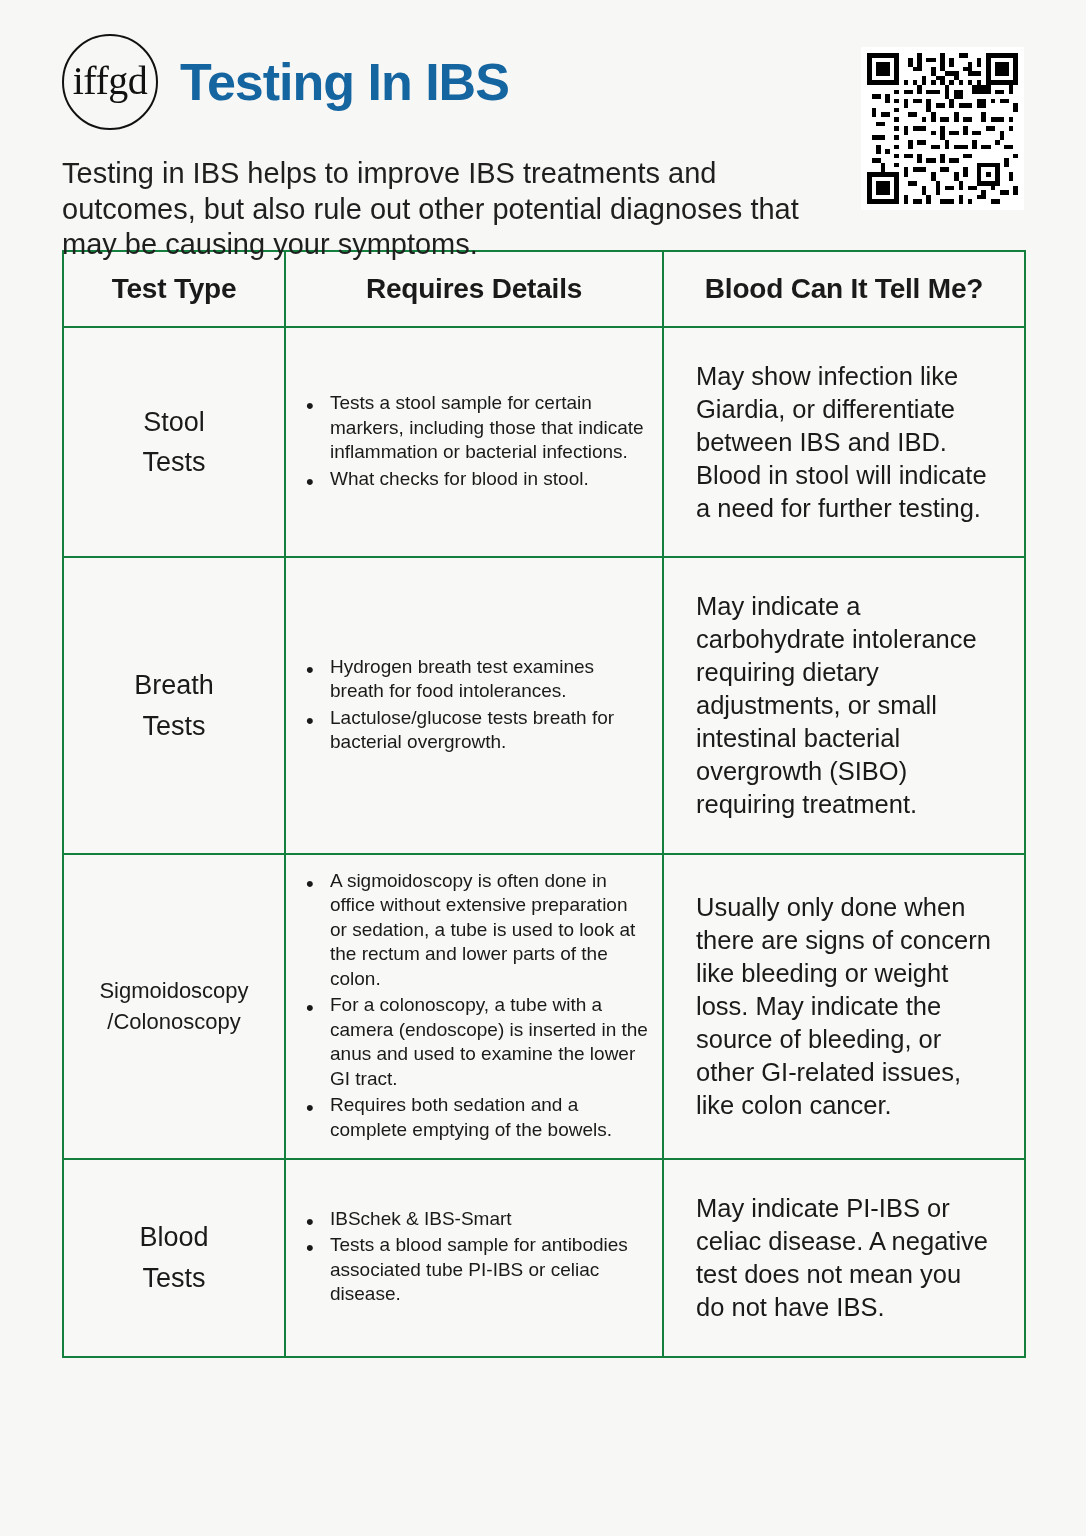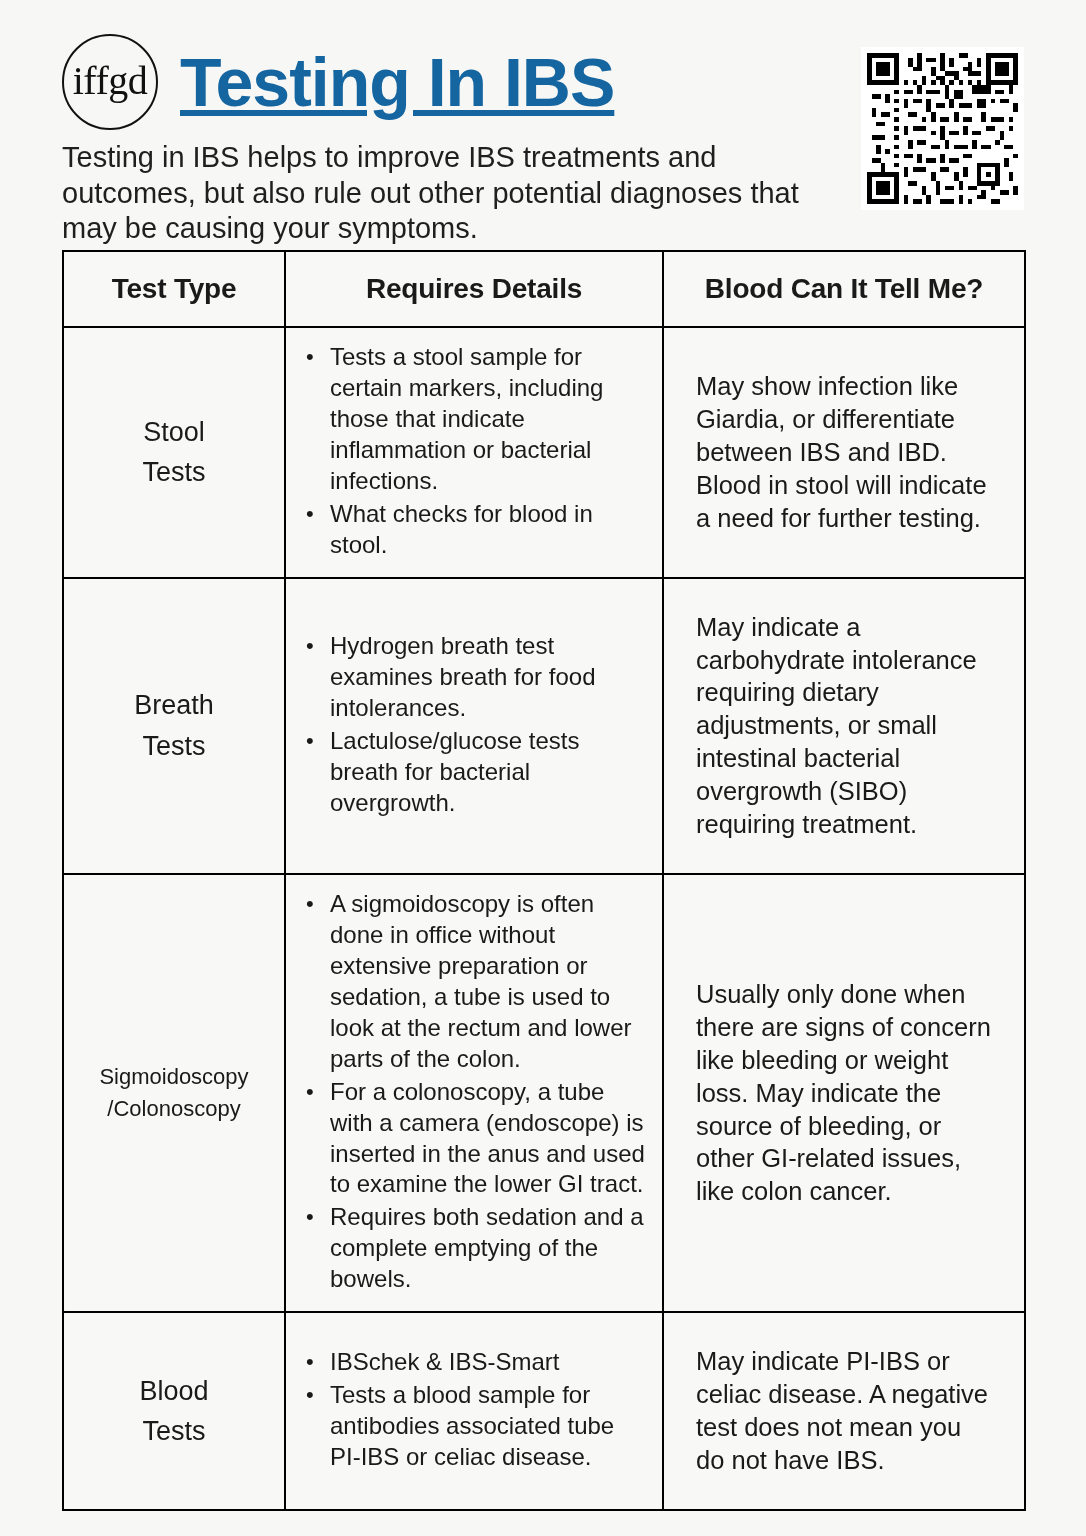--- a/index.html
+++ b/index.html
@@ -48,30 +48,29 @@
   }
   .logo-text {
     font-family: "Liberation Serif", serif;
     font-size: 40px;
     line-height: 1;
     letter-spacing: -0.5px;
     color: #111;
     transform: translateY(-1px);
   }
   .page-title {
-    font-size: 68px;
+    font-size: 52px;
     font-weight: bold;
     letter-spacing: -1px;
     line-height: 1;
     color: #1565a0;
     white-space: nowrap;
-    text-decoration: underline;
   }
   .subtitle {
-    margin-top: 10px;
+    margin-top: 26px;
     font-size: 29px;
     line-height: 1.23;
     color: #1f1f1f;
     max-width: 790px;
     font-weight: 400;
   }
 
   
   .qr-wrap {
     position: absolute;
@@ -94,21 +93,21 @@
     margin: 0 62px;
   }
   table.info-table {
     width: 962px;
     border-collapse: collapse;
     table-layout: fixed;
     background: #f7f7f5;
   }
   table.info-table th,
   table.info-table td {
-    border: 2px solid #000000;
+    border: 2px solid #15803d;
     vertical-align: middle;
     background: #f8f8f6;
   }
   col.c1 { width: 222px; }
   col.c2 { width: 378px; }
   col.c3 { width: 362px; }
 
   thead th {
     height: 72px;
     font-size: 28px;
@@ -133,21 +132,21 @@
   td.details {
     padding: 14px 14px 14px 10px;
   }
   ul.bullets {
     margin: 0;
     padding-left: 34px;
     list-style: none;
   }
   ul.bullets li {
     position: relative;
-    font-size: 24px;
+    font-size: 19px;
     line-height: 1.29;
     margin-bottom: 2px;
     color: #1a1a1a;
   }
   ul.bullets li::before {
     content: "\2022";
     position: absolute;
     left: -24px;
     top: -1px;
     font-size: 22px;

